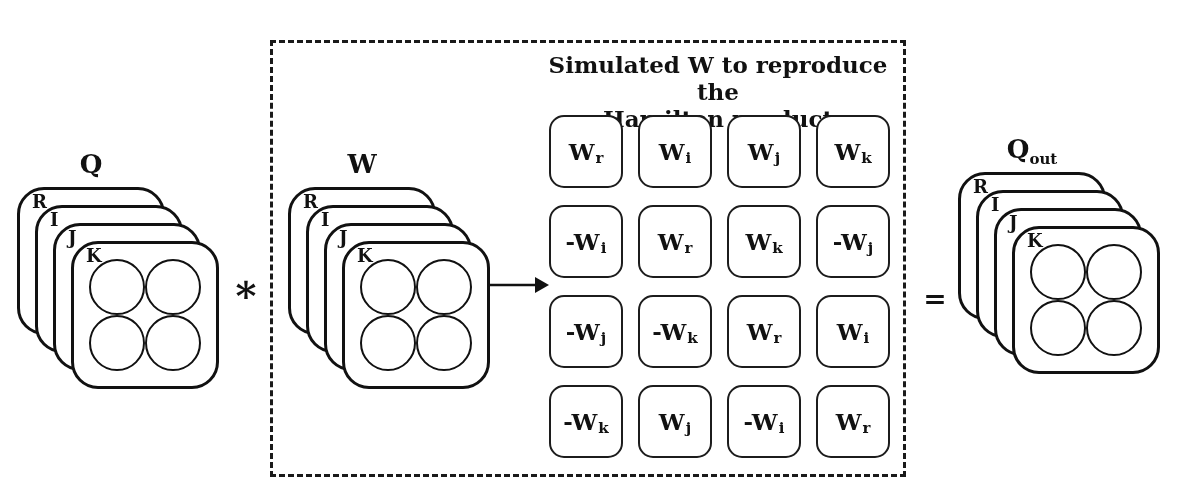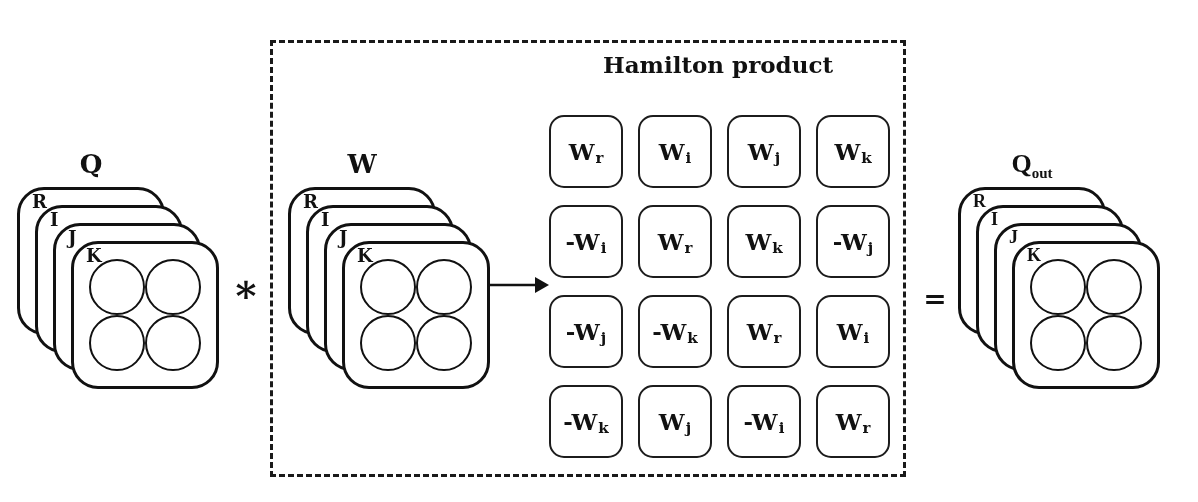--- a/index.html
+++ b/index.html
@@ -162,20 +162,21 @@
         </div>
       </div>
     </div>
 
   <svg class="arrow" width="62" height="26">
     <line x1="1" y1="13" x2="49" y2="13" stroke="#111111" stroke-width="2.5"></line>
     <polygon points="47,5 61,13 47,21" fill="#111111"></polygon>
   </svg>
 
   <div class="box-title">
+    <div>Simulated W to reproduce the</div>
     <div>Hamilton product</div>
   </div>
 
   <div class="matrix" id="matrix">
       <div class="cell">
         <span class="main">W</span>
         <span class="sub">r</span>
       </div>
       <div class="cell">
         <span class="main">W</span>
@@ -234,21 +235,21 @@
         <span class="sub">i</span>
       </div>
       <div class="cell">
         <span class="main">W</span>
         <span class="sub">r</span>
       </div>
     </div>
 
   <div class="op op-eq">=</div>
 
-  <div class="stack" style="left:958px; top:187px;font-family:Liberation Serif, serif;">
+  <div class="stack" style="left:958px; top:172px;">
     <div class="stack-title"><span>Q</span><sub class="tsub">out</sub></div>
   <div class="card" style="left: 0px; top: 0px;">
         <span class="card-label">R</span>
       </div>
       <div class="card" style="left: 18px; top: 18px;">
         <span class="card-label">I</span>
       </div>
       <div class="card" style="left: 36px; top: 36px;">
         <span class="card-label">J</span>
       </div>

